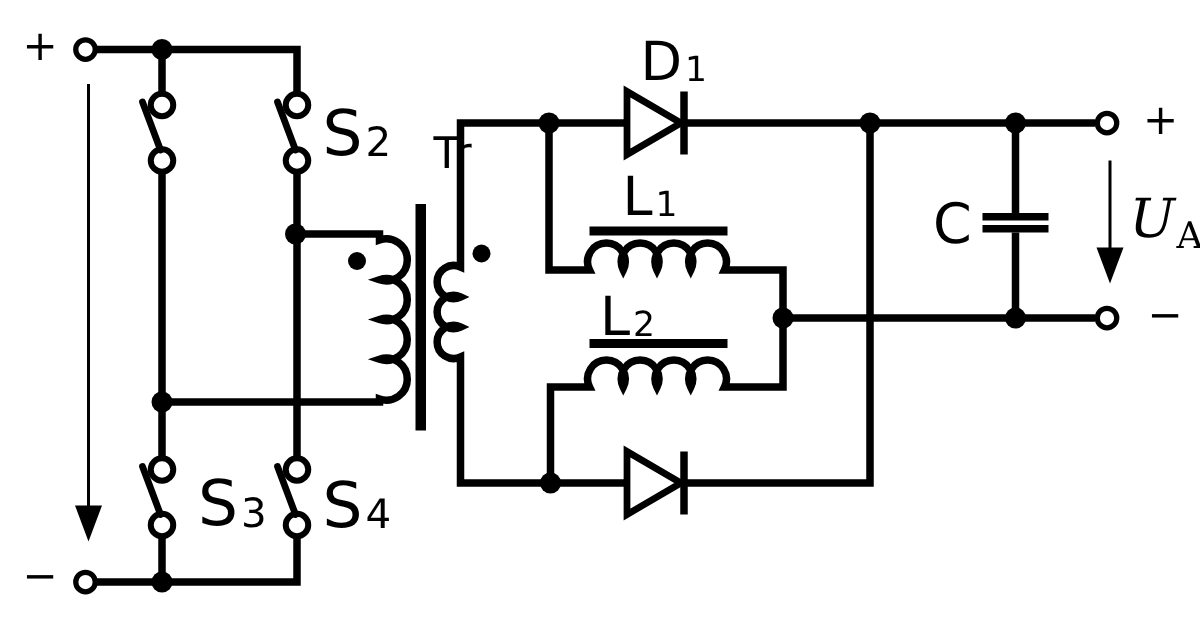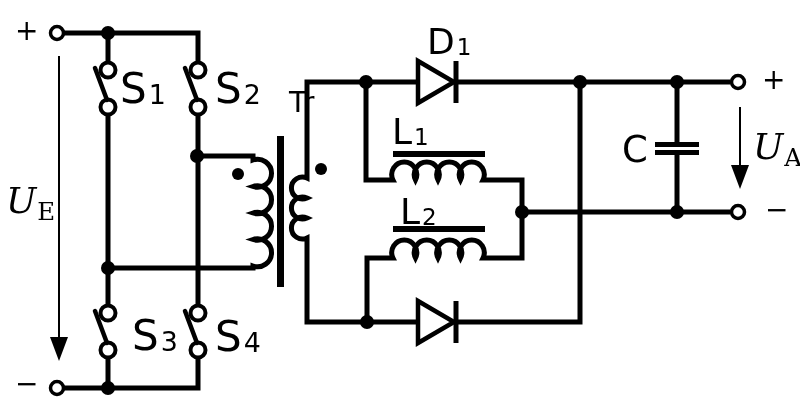--- a/index.html
+++ b/index.html
@@ -111,31 +111,29 @@
     <path class="thin" d="M59,56 V340"></path>
     <polygon class="head" points="50,337 68,337 59,361"></polygon>
 
     <path class="thin" d="M740,107 V167"></path>
     <polygon class="head" points="731,165 749,165 740,189"></polygon>
   </svg>
 
   <span class="lbl sans sign" style="left:15px;top:17px;">+</span>
   <span class="lbl sans sign" style="left:15px;top:370px;">−</span>
 
-  <span class="lbl uvolt" style="left:6px;top:183px;"><span>U</span><span class="sub-serif">E</span></span>
 
-  <span class="lbl sans big" style="left:120px;top:68px;"><span>S</span><span class="sub-sans">1</span></span>
   <span class="lbl sans big" style="left:215px;top:68px;text-align:center;"><span>S</span><span class="sub-sans">2</span></span>
   <span class="lbl sans big" style="left:132px;top:315px;"><span>S</span><span class="sub-sans">3</span></span>
   <span class="lbl sans big" style="left:215px;top:316px;"><span>S</span><span class="sub-sans">4</span></span>
 
   <span class="lbl sans tr-f" style="left:264px;top:88px;">Tr</span>
 
   <span class="lbl sans mid" style="left:415px;top:24px;margin-left:12px;"><span>D</span><span class="sub-sans">1</span></span>
-  <span class="lbl sans mid" style="left:392px;top:114px;"><span>L</span><span class="sub-sans">1</span></span>
+  <span class="lbl sans mid" style="left:415px;top:114px;"><span>L</span><span class="sub-sans">1</span></span>
   <span class="lbl sans mid" style="left:400px;top:194px;"><span>L</span><span class="sub-sans">2</span></span>
 
   <span class="lbl sans cap-f" style="left:622px;top:131px;">C</span>
 
   <span class="lbl sans sign" style="left:762px;top:66px;">+</span>
   <span class="lbl sans sign" style="left:765px;top:196px;">−</span>
 
   <span class="lbl uvolt" style="left:753px;top:129px;"><span>U</span><span class="sub-serif">A</span></span>
 
 </div>

